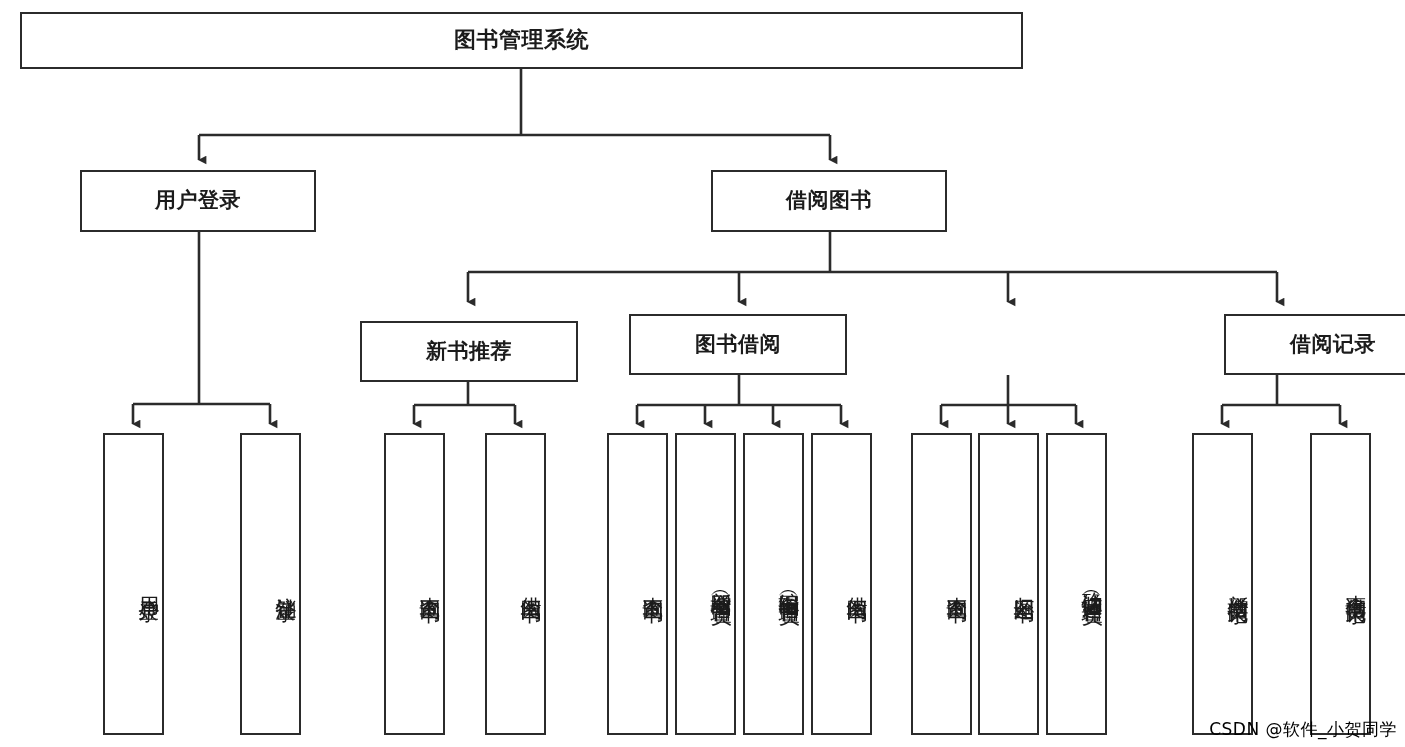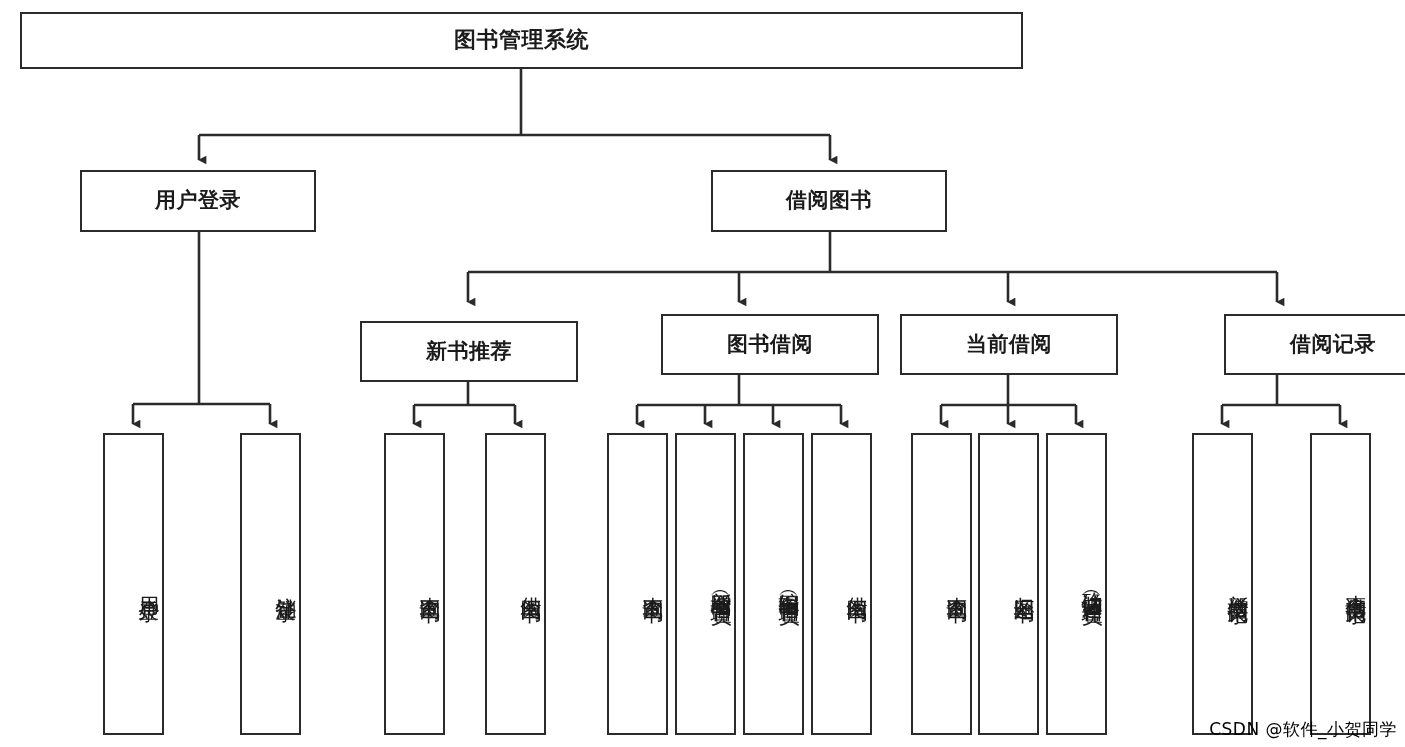--- a/index.html
+++ b/index.html
@@ -138,25 +138,22 @@
   <div class="node node-h" style="left:80px; top:170px; width:236px; height:62px;">
     <span>用户登录</span>
   </div>
   <div class="node node-h" style="left:711px; top:170px; width:236px; height:62px;">
     <span>借阅图书</span>
   </div>
 
   <div class="node node-h" style="left:360px; top:321px; width:218px; height:61px;">
     <span>新书推荐</span>
   </div>
-  <div class="node node-h" style="left:661px; top:314px; width:218px; height:61px;">
+  <div class="node node-h" style="left:629px; top:314px; width:218px; height:61px;">
     <span>图书借阅</span>
-  </div>
-  <div class="node node-h" style="left:900px; top:314px; width:218px; height:61px;">
-    <span>当前借阅</span>
   </div>
   <div class="node node-h" style="left:1224px; top:314px; width:218px; height:61px;">
     <span>借阅记录</span>
   </div>
 
   <div class="node node-v" style="left:103px; top:433px; width:61px; height:302px;">
     <span class="vlabel">用户登录</span>
   </div>
   <div class="node node-v" style="left:240px; top:433px; width:61px; height:302px;">
     <span class="vlabel">注销登录</span>

